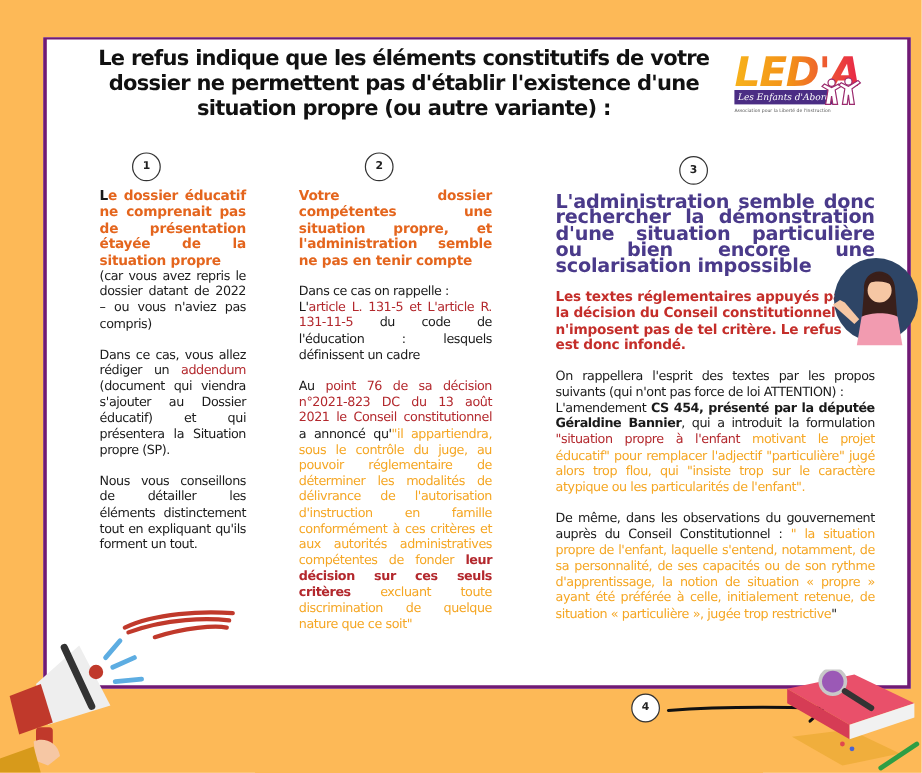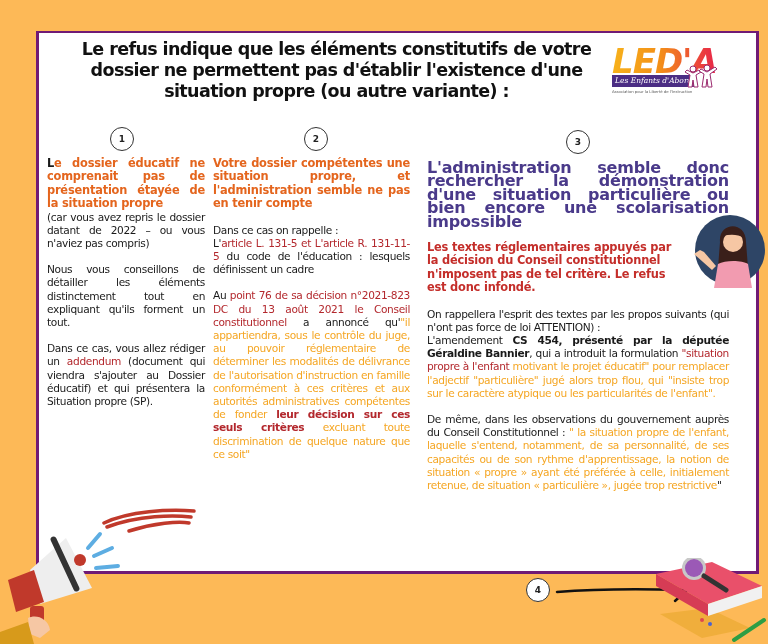--- a/index.html
+++ b/index.html
@@ -70,21 +70,21 @@
     background: #fff;
   }
   .col {
     position: absolute;
     font-family: "DejaVu Sans", sans-serif;
     font-size: 10.6px;
     line-height: 13.2px;
     color: #1a1a1a;
     letter-spacing: -0.35px;
   }
-  .col p { margin-bottom: 13px; text-align: justify; }
+  .col p { margin-bottom: 13px; text-align: justify; margin-left: 36px; }
   .col1 { left: 8px; top: 124px; width: 158px; }
   .col2 { left: 174px; top: 124px; width: 197px; }
   .col3 { left: 388px; top: 124px; width: 302px; }
   .h-orange { color: #e4651d; font-weight: bold; font-size: 11.4px; line-height: 13.4px; letter-spacing: -0.2px; }
   .h-purple { color: #4a3a8a; font-weight: bold; font-size: 16px; line-height: 13.4px; letter-spacing: -0.2px; }
   .h-red { color: #c42e2a; font-weight: bold; font-size: 11.4px; line-height: 13.4px; letter-spacing: -0.2px; }
   .darkred { color: #b3282d; }
   .orange-txt { color: #f5a623; }
   .bold { font-weight: bold; }
   .scribble {
@@ -128,22 +128,22 @@
     <div class="sub">Association pour la Liberté de l'Instruction</div>
   </div>
 
   <div class="num-circle" style="left:71px; top:94px;">1</div>
   <div class="num-circle" style="left:265px; top:94px;">2</div>
   <div class="num-circle" style="left:527px; top:97px;">3</div>
 
   <div class="col col1">
     <p class="h-orange" style="margin-bottom:0;"><span style="color:#1a1a1a;">L</span><span>e dossier éducatif ne comprenait pas de présentation étayée de la situation propre</span></p>
     <p>(car vous avez repris le dossier datant de 2022 – ou vous n'aviez pas compris)</p>
+    <p><span>Dans ce cas, vous allez rédiger un </span><span class="darkred">addendum</span><span> (document qui viendra s'ajouter au Dossier éducatif) et qui présentera la Situation propre (SP).</span></p>
     <p>Nous vous conseillons de détailler les éléments distinctement tout en expliquant qu'ils forment un tout.</p>
-    <p><span>Dans ce cas, vous allez rédiger un </span><span class="darkred">addendum</span><span> (document qui viendra s'ajouter au Dossier éducatif) et qui présentera la Situation propre (SP).</span></p>
   </div>
 
   <div class="col col2">
     <p class="h-orange">Votre dossier compétentes une situation propre, et l'administration semble ne pas en tenir compte</p>
     <p><span>Dans ce cas on rappelle :</span><br><span>L'</span><span class="darkred">article L. 131-5 et L'article R. 131-11-5</span><span> du code de l'éducation : lesquels définissent un cadre</span></p>
     <p><span>Au </span><span class="darkred">point 76 de sa décision n°2021-823 DC du 13 août 2021 le Conseil constitutionnel</span><span> a annoncé qu'</span><span class="orange-txt">"il appartiendra, sous le contrôle du juge, au pouvoir réglementaire de déterminer les modalités de délivrance de l'autorisation d'instruction en famille conformément à ces critères et aux autorités administratives compétentes de fonder </span><span class="darkred bold">leur décision sur ces seuls critères</span><span class="orange-txt"> excluant toute discrimination de quelque nature que ce soit"</span></p>
   </div>
 
   <div class="col col3">
     <p class="h-purple" style="margin-top:4px;">L'administration semble donc rechercher la démonstration d'une situation particulière ou bien encore une scolarisation impossible</p>

